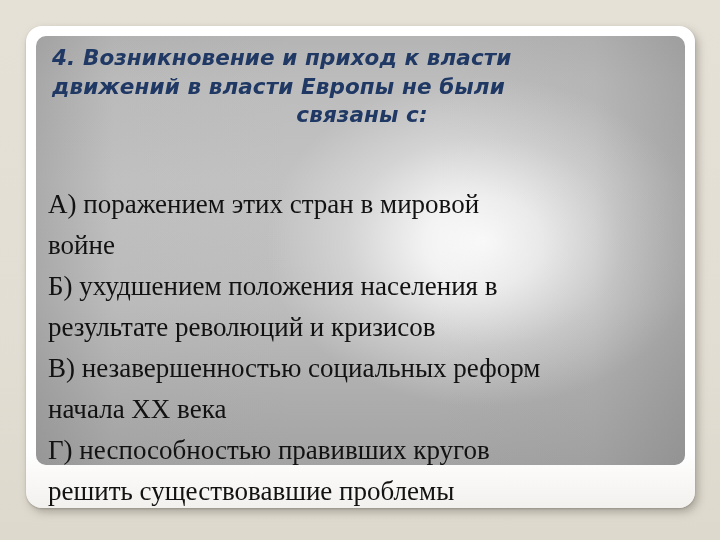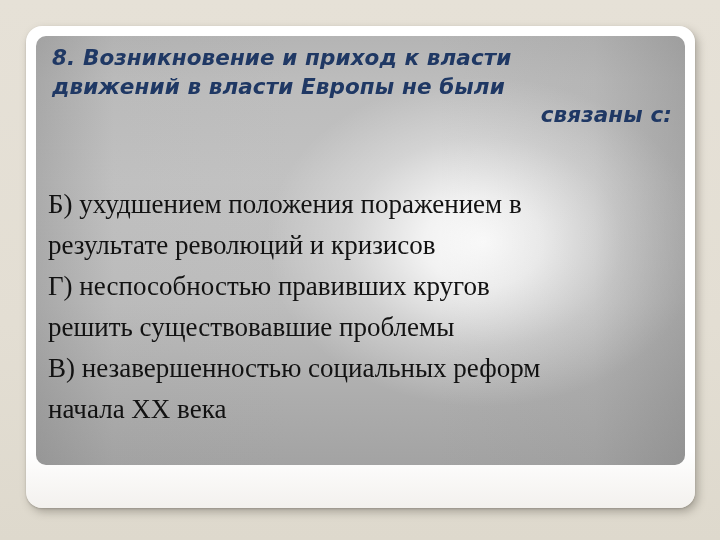--- a/index.html
+++ b/index.html
@@ -98,21 +98,21 @@
     font-weight: bold;
     font-style: italic;
     font-size: 21.5px;
     line-height: 28.5px;
     color: #1f3864;
     text-align: justify;
     text-justify: inter-word;
     letter-spacing: 0.1px;
   }
   #question-heading .last-line {
-    text-align: right;
+    text-align: center;
   }
 
   
   #answers-list {
     position: absolute;
     left: 22px;
     top: 158px;
     width: 640px;
     margin: 0;
     padding: 0;
@@ -134,29 +134,31 @@
 
 <div id="slide-stage">
 
   <div id="content-card">
 
     <div id="gradient-panel"></div>
 
     <div id="text-layer">
 
       <div id="question-heading">
-        <div>8.  Возникновение  и  приход  к  власти</div>
+        <div>4.  Возникновение  и  приход  к  власти</div>
         <div>движений  в  власти  Европы  не  были</div>
         <div class="last-line">связаны с:</div>
       </div>
 
       <ul id="answers-list">
-        <li>Б) ухудшением положения поражением в
+        <li>А) поражением этих стран в мировой
+войне</li>
+        <li>Б) ухудшением положения населения в
 результате революций и кризисов</li>
+        <li>В) незавершенностью социальных реформ
+начала XX века</li>
         <li>Г) неспособностью правивших кругов
 решить существовавшие проблемы</li>
-        <li>В) незавершенностью социальных реформ
-начала XX века</li>
       </ul>
 
     </div>
   </div>
 </div>
 
 </body></html>

